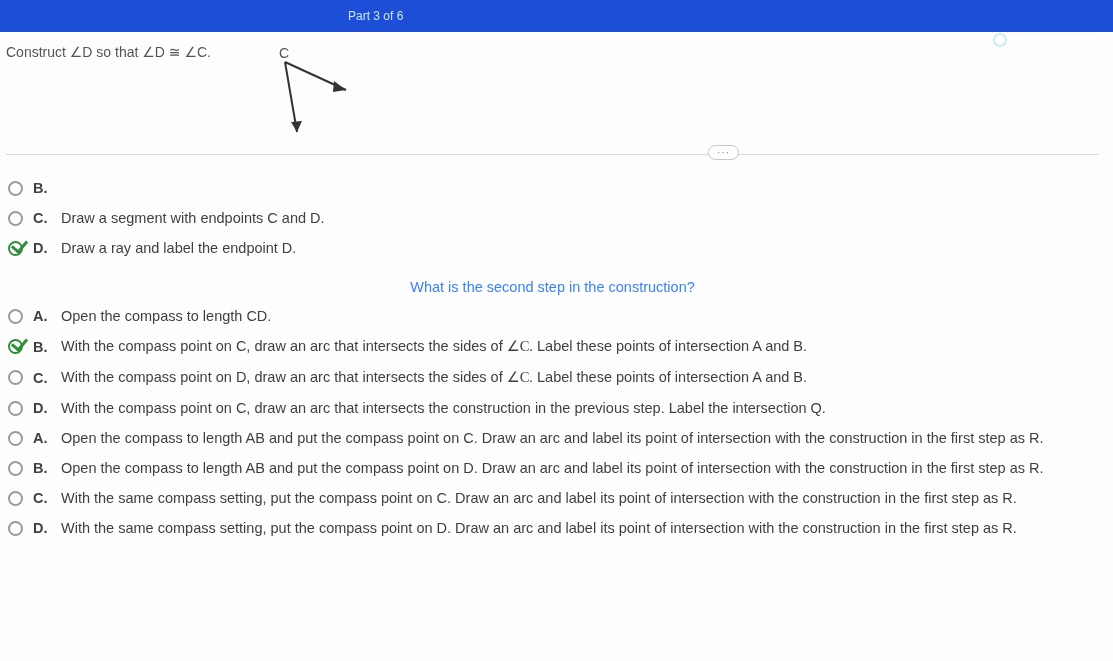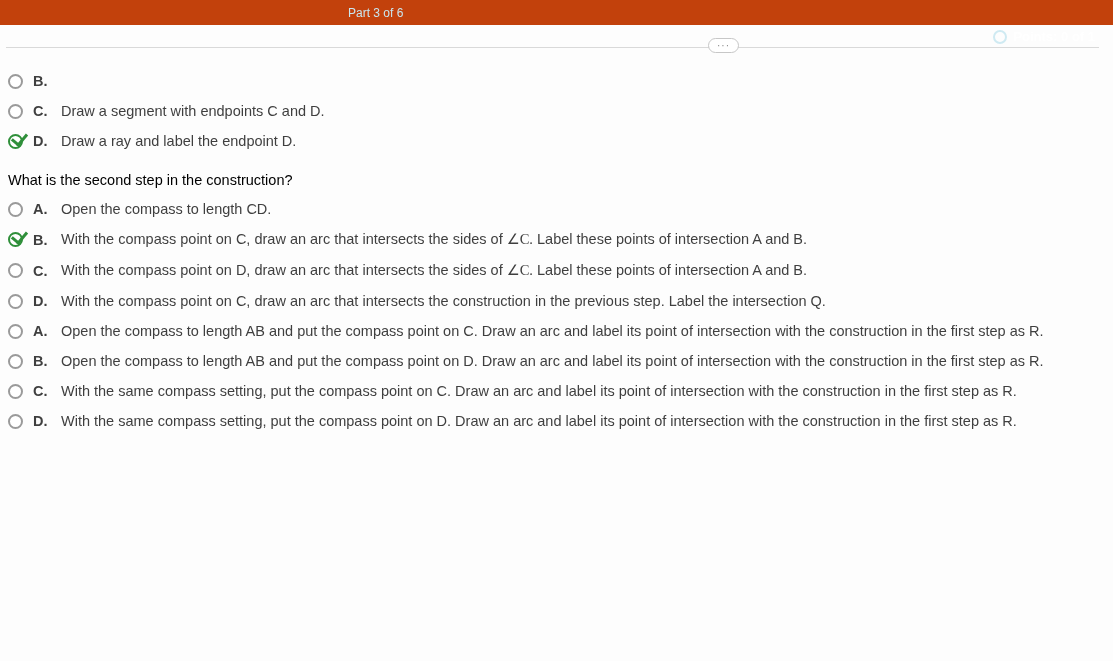--- a/index.html
+++ b/index.html
@@ -1,49 +1,59 @@
 <!DOCTYPE html>
 <html><head>
 <meta charset="utf-8">
 <style>
   * { box-sizing: border-box; margin: 0; padding: 0; }
   html, body { width: 1113px; height: 661px; font-family: Arial, Helvetica, sans-serif; background: #fdfdfd; color: #444; }
-  .topbar { width: 100%; height: 25px; background: #c2410c; display: flex; align-items: center; justify-content: flex-end; padding: 0 18px; gap: 260px; }
+  .topbar { width: 100%; height: 32px; background: #1d4ed8; display: flex; align-items: center; justify-content: flex-end; padding: 0 18px; gap: 260px; }
   .topbar .partlabel { color: #c9e6ef; font-size: 12px; flex: 1; text-align: center; }
   .points { display: flex; align-items: center; gap: 6px; color: #fff; font-size: 13px; font-weight: 600; margin-top: 48px; }
   .points .circle { width: 14px; height: 14px; border: 2px solid #cfeaf2; border-radius: 50%; display: inline-block; }
   .content { padding: 10px 14px 8px 6px; }
   .prompt-row { display: flex; align-items: flex-start; gap: 40px; }
   .prompt { font-size: 14px; color: #555; padding-top: 2px; filter: blur(0.4px); }
   .angle-figure { width: 120px; height: 100px; }
   .divider-wrap { position: relative; margin: 12px 0 18px 0; }
   .divider { border: none; border-top: 1px solid #d9d9d9; }
   .pill { position: absolute; right: 360px; top: -9px; background: #fff; border: 1px solid #c7c7c7; border-radius: 10px; font-size: 10px; color: #888; padding: 1px 8px; letter-spacing: 1px; }
   .option-row { display: flex; align-items: center; gap: 10px; padding: 7px 2px; font-size: 14.5px; color: #3f3f3f; }
   .option-row .radio { width: 15px; height: 15px; border: 2px solid #9a9a9a; border-radius: 50%; flex: 0 0 auto; position: relative; background: #fff; }
   .option-row .radio.checked { border-color: #2f8f3a; }
   .option-row .radio.checked::after { content: ""; position: absolute; left: 2px; top: -3px; width: 12px; height: 7px; border-left: 3px solid #2f8f3a; border-bottom: 3px solid #2f8f3a; transform: rotate(-50deg); }
   .option-row .letter { font-weight: 700; min-width: 18px; }
-  .question-stem { font-size: 14.5px; color: #000000; padding: 16px 2px 6px 2px; }
+  .question-stem { font-size: 14.5px; color: #3b82f6; padding: 16px 2px 6px 2px; text-align: center; }
   .angle-sym { font-family: "Times New Roman", serif; }
   .blurtext { filter: blur(0.35px); }
 </style>
 </head>
 <body>
 
 <div class="topbar">
   <span class="partlabel blurtext">Part 3 of 6</span>
   <span class="points">
     <span class="circle"></span>
     <span>Points: 0 of 1</span>
   </span>
 </div>
 
 <div class="content">
 
+  <div class="prompt-row">
+    <div class="prompt blurtext">Construct ∠D so that ∠D ≅ ∠C.</div>
+    <svg class="angle-figure" viewBox="0 0 120 100">
+      <text x="28" y="16" font-size="14" fill="#555" font-family="Arial">C</text>
+      <line x1="34" y1="20" x2="46" y2="90" stroke="#333" stroke-width="2"></line>
+      <polygon points="46,90 40,80 51,79" fill="#333"></polygon>
+      <line x1="34" y1="20" x2="95" y2="48" stroke="#333" stroke-width="2"></line>
+      <polygon points="95,48 83,39 82,50" fill="#333"></polygon>
+    </svg>
+  </div>
 
   <div class="divider-wrap">
     <hr class="divider">
     <span class="pill">···</span>
   </div>
 
   <div class="option-row blurtext">
     <span class="radio"></span>
     <span class="letter">B.</span>
   </div>

